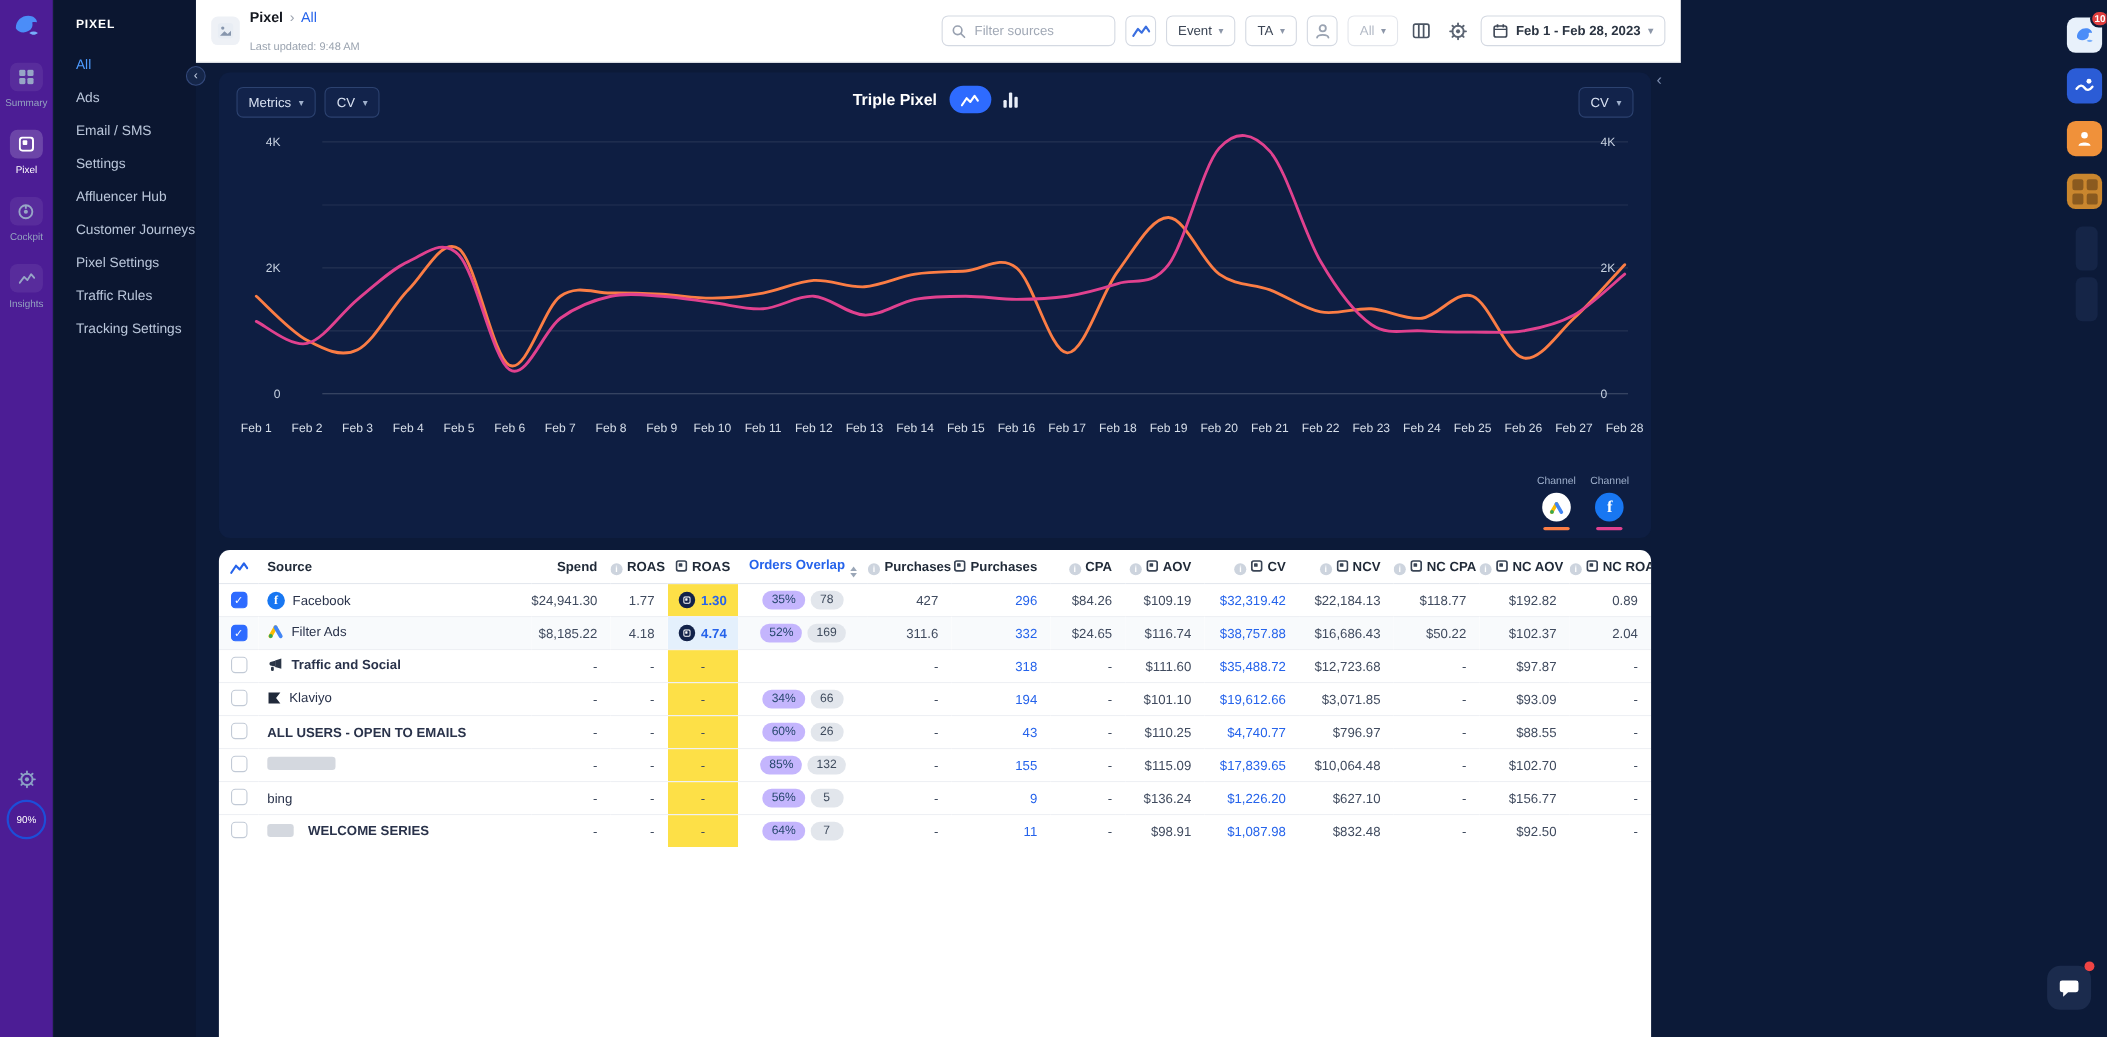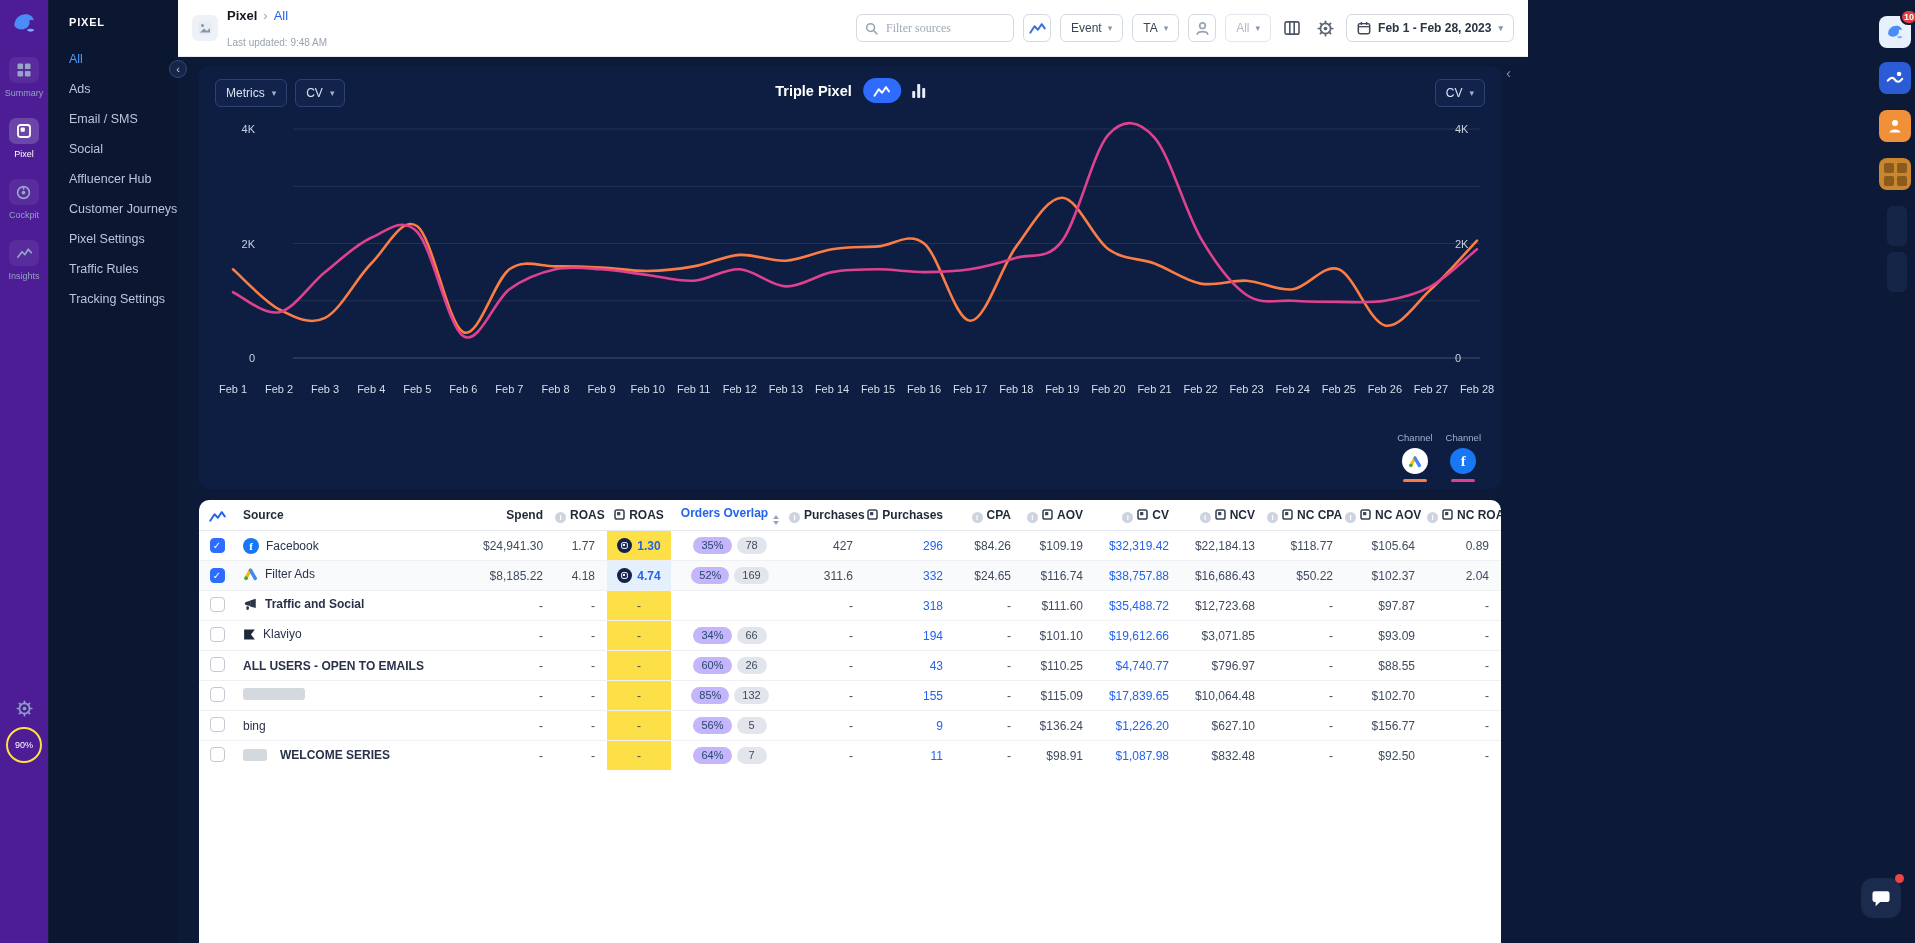--- a/index.html
+++ b/index.html
@@ -9,21 +9,21 @@
 
   
   .iconbar{position:absolute;left:0;top:0;width:48px;height:100%;background:#4c1d95;z-index:3;display:flex;flex-direction:column;align-items:center}
   .logo{margin:9px 0 20px;cursor:pointer}
   .nav-item{display:flex;flex-direction:column;align-items:center;margin-bottom:20px;cursor:pointer}
   .nav-tile{width:30px;height:26px;border-radius:7px;background:rgba(255,255,255,.07);display:flex;align-items:center;justify-content:center}
   .nav-item.active .nav-tile{background:rgba(255,255,255,.18)}
   .nav-label{font-size:9px;color:#94a3c0;margin-top:5px}
   .nav-item.active .nav-label{color:#fff}
   .iconbar-bottom{position:absolute;left:0;top:700px;width:48px;display:flex;flex-direction:column;align-items:center;gap:10px}
-  .usage-ring{width:32px;height:32px;border-radius:50%;border:2px solid #fde047;color:#fff;font-size:9px;display:flex;align-items:center;justify-content:center;cursor:pointer}
+  .usage-ring{width:32px;height:32px;border-radius:50%;border:2px solid #1d4ed8;color:#fff;font-size:9px;display:flex;align-items:center;justify-content:center;cursor:pointer}
 
   
   .subnav{position:absolute;left:48px;top:0;width:130px;height:100%;background:#0b1630;padding:16px 0 0 20px;box-sizing:border-box;border-left:1px solid rgba(255,255,255,.04);z-index:2}
   .subnav-title{color:#fff;font-size:11px;font-weight:bold;letter-spacing:.8px;margin-bottom:24px}
   .subnav-item{font-size:12.5px;color:#bac6da;margin-bottom:16px;cursor:pointer;white-space:nowrap}
   .subnav-item.active{color:#4e9bff}
 
   
   .main{position:absolute;left:178px;top:0;width:1350px;height:943px}
   .collapse-left{position:absolute;left:-9px;top:60px;width:18px;height:18px;border-radius:50%;background:#152649;border:1px solid #33487a;color:#cbd6ea;font-size:11px;line-height:15px;text-align:center;padding:0;cursor:pointer;z-index:5}
@@ -32,21 +32,21 @@
   
   .topbar{position:absolute;left:0;top:0;width:1350px;height:57px;background:#fff;border-bottom:1px solid #e7eaee;display:flex;align-items:center;padding:0 14px;box-sizing:border-box}
   .tb-icon{width:26px;height:26px;border-radius:6px;background:#eef1f6;display:flex;align-items:center;justify-content:center;margin-right:9px}
   .bc-line{display:flex;align-items:center;gap:6px;font-size:13px}
   .bc-parent{color:#14171f;font-weight:bold;cursor:pointer}
   .bc-sep{color:#9ca3af}
   .bc-cur{color:#2563eb;cursor:pointer}
   .bc-sub{font-size:10px;color:#9aa3af;margin-top:14px}
   .tb-right{margin-left:auto;display:flex;align-items:center;gap:9px}
   .search{height:28px;width:158px;border:1px solid #d4d9e2;border-radius:6px;display:flex;align-items:center;gap:6px;padding:0 8px;box-sizing:border-box;background:#fff}
-  .search input{border:none;outline:none;flex:1;font-size:12px;min-width:0;color:#15803d;font-family:Liberation Serif, serif;background:transparent}
+  .search input{border:none;outline:none;flex:1;font-size:12px;min-width:0;color:#15803d;font-family:Liberation Sans, sans-serif;background:transparent}
   .search input::placeholder{color:#a0a8b5}
   .tb-btn{height:28px;display:inline-flex;align-items:center;gap:6px;background:#fff;border:1px solid #d4d9e2;border-radius:6px;padding:0 10px;font-size:12px;color:#3a4454;cursor:pointer;font-family:inherit}
   .tb-btn.disabled{color:#b3bac6;border-color:#e3e6ec}
   .icon-btn{width:28px;height:28px;display:inline-flex;align-items:center;justify-content:center;background:#fff;border:1px solid #d4d9e2;border-radius:6px;cursor:pointer;padding:0}
   .plain-ic{display:inline-flex;align-items:center;justify-content:center;width:24px;cursor:pointer}
   .date-btn{height:28px;display:inline-flex;align-items:center;gap:7px;background:#fff;border:1px solid #d4d9e2;border-radius:6px;padding:0 10px;font-size:12px;font-weight:bold;color:#2b3442;cursor:pointer;font-family:inherit}
   .caret{font-size:9px;color:#8c96a8}
 
   
   .chart-panel{position:absolute;left:21px;top:66px;width:1302px;height:423px;background:#0e1e42;border-radius:10px}
@@ -188,21 +188,21 @@
       </div>
   </div>
 </div>
 
 <div class="subnav">
   <div class="subnav-title">PIXEL</div>
   <div>
       <div class="subnav-item active">All</div>
       <div class="subnav-item">Ads</div>
       <div class="subnav-item">Email / SMS</div>
-      <div class="subnav-item">Social</div>
+      <div class="subnav-item">Settings</div>
       <div class="subnav-item">Affluencer Hub</div>
       <div class="subnav-item">Customer Journeys</div>
       <div class="subnav-item">Pixel Settings</div>
       <div class="subnav-item">Traffic Rules</div>
       <div class="subnav-item">Tracking Settings</div>
     </div>
 </div>
 
 <div class="main">
   <button class="collapse-left">‹</button>
@@ -467,21 +467,21 @@
                   <span class="pb-val">1.30</span>
                 </span></td>
               <td class="c"><span class="pill pct">35%</span><span class="pill cnt">78</span></td>
               <td>427</td>
               <td><a class="tlink">296</a></td>
               <td>$84.26</td>
               <td>$109.19</td>
               <td><a class="tlink">$32,319.42</a></td>
               <td>$22,184.13</td>
               <td>$118.77</td>
-              <td>$105.64</td>
+              <td>$192.82</td>
               <td>0.89</td>
             </tr>
             <tr class="shaded">
               <td class="c"><span class="cb on">✓</span></td>
               <td class="src"><span class="src-wrap">
                   <svg width="15" height="14" viewBox="0 0 24 22" style="flex:none">
                     <path d="M4.5 18 L12 5" stroke="#fbbc04" stroke-width="5.6" stroke-linecap="round" fill="none"></path>
                     <path d="M12 5 L19.5 18" stroke="#4285f4" stroke-width="5.6" stroke-linecap="round" fill="none"></path>
                     <circle cx="5" cy="17.6" r="2.9" fill="#34a853"></circle>
                   </svg>

